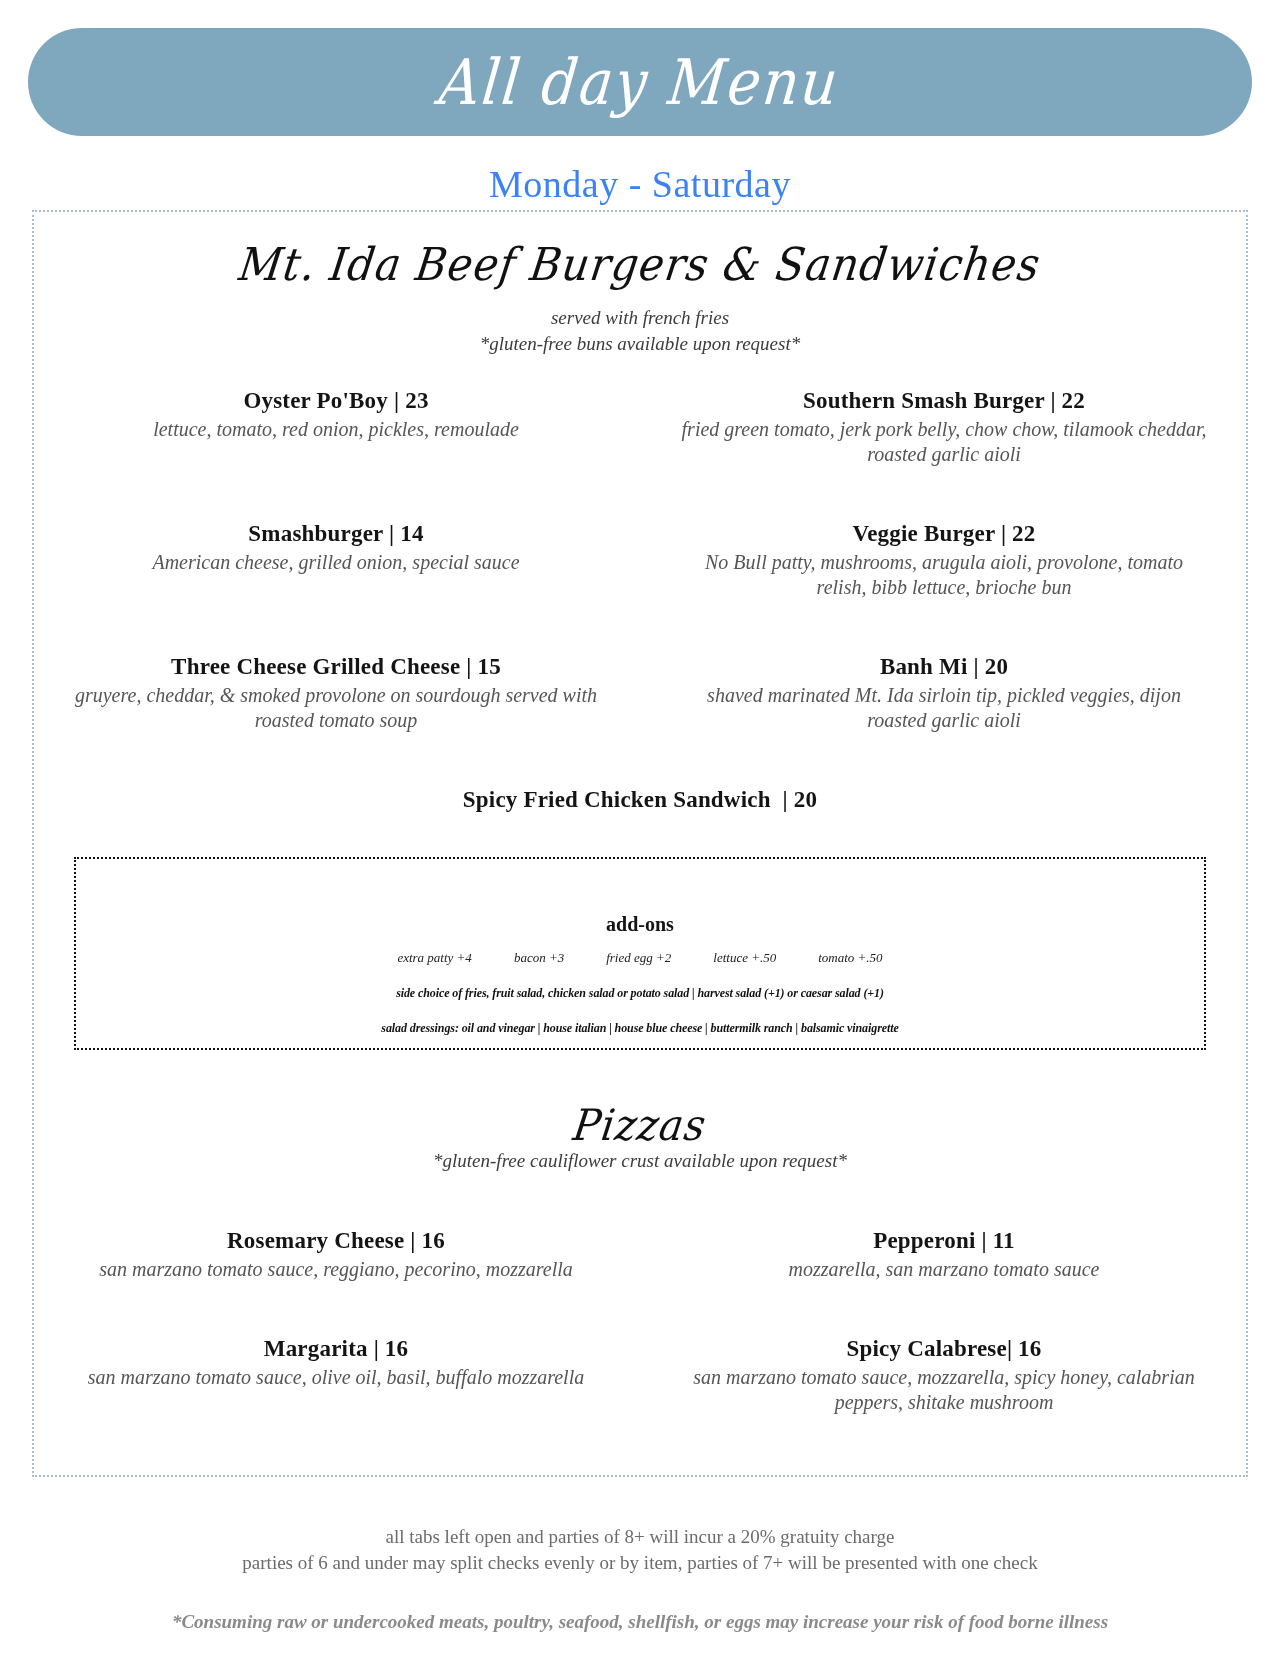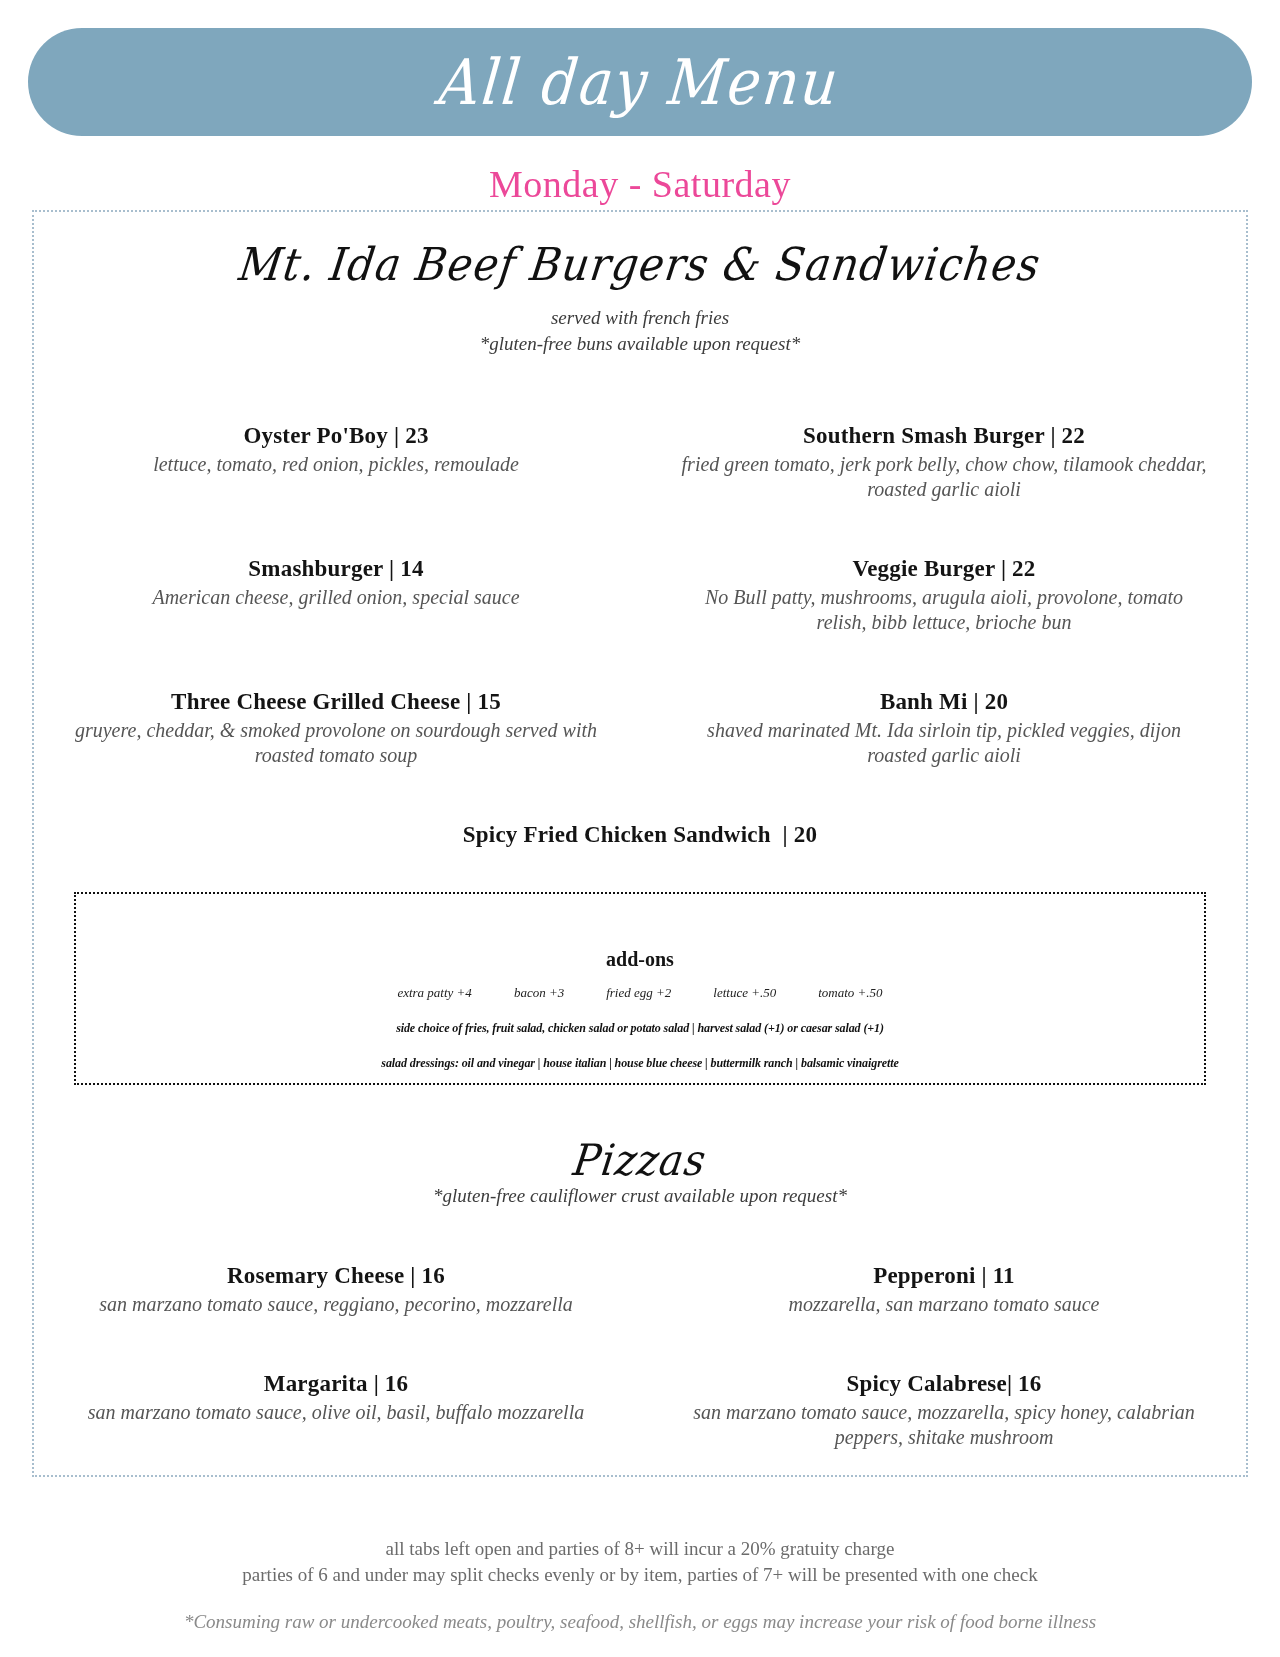--- a/index.html
+++ b/index.html
@@ -34,21 +34,21 @@
     letter-spacing: 2px;
     color: #ffffff;
     transform: skewX(-6deg) scaleY(1.12);
     white-space: nowrap;
   }
 
   .subtitle {
     text-align: center;
     font-family: "Liberation Serif", serif;
     font-size: 38px;
-    color: #ec4899;
+    color: #3b82f6;
     margin-top: 26px;
     letter-spacing: 0.5px;
   }
 
   
   .frame {
     position: absolute;
     left: 32px;
     right: 32px;
     top: 210px;
@@ -82,21 +82,21 @@
     line-height: 1.35;
   }
   .note-gap { margin-top: 16px; }
 
   
   .menu-grid {
     display: grid;
     grid-template-columns: 1fr 1fr;
     column-gap: 60px;
   }
-  .row-gap-1 { margin-top: 67px; }
+  .row-gap-1 { margin-top: 32px; }
   .row-gap-2 { margin-top: 54px; }
 
   .item {
     text-align: center;
     padding: 0 10px;
   }
   .item-title {
     font-family: "Liberation Serif", serif;
     font-weight: bold;
     font-size: 23px;
@@ -168,21 +168,22 @@
     font-family: "Liberation Serif", serif;
     font-size: 19px;
     color: #6b6b6b;
     line-height: 1.4;
   }
   .footer-disclaimer {
     font-family: "Liberation Serif", serif;
     font-style: italic;
     font-size: 19px;
     color: #8a8a8a;
-    margin-top: 22px;
+    margin-top: 34px;
+    font-weight: bold;
   }
 </style>
 </head>
 <body>
 
 <div class="header-pill">
   <div class="header-title">All day Menu</div>
 </div>
 <div class="subtitle">Monday - Saturday</div>
 

